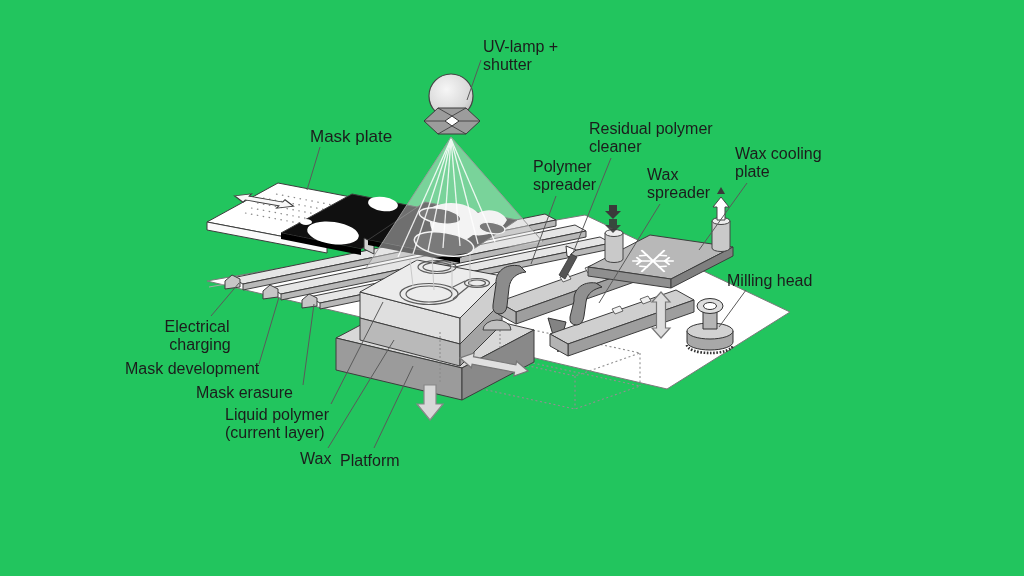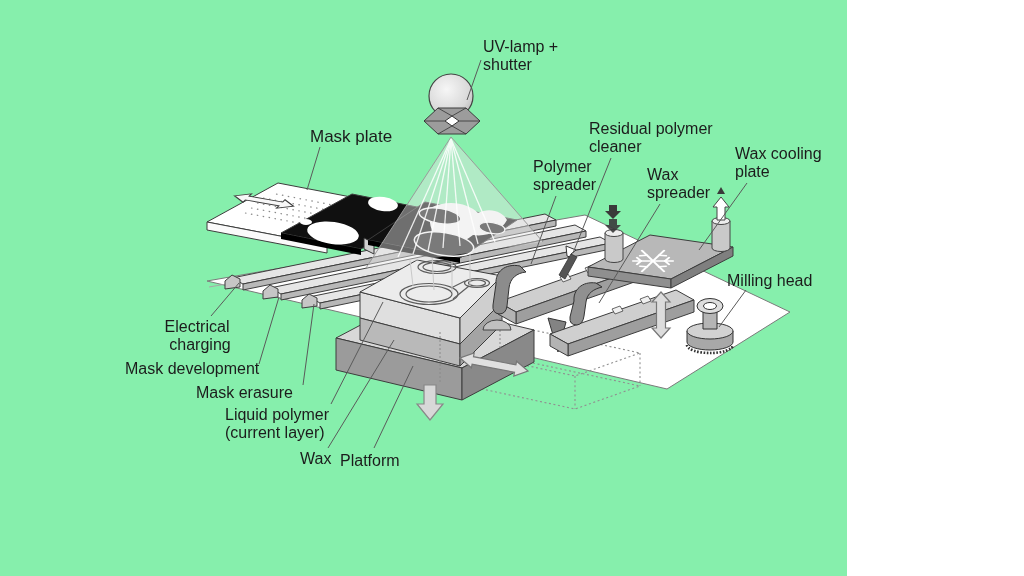--- a/index.html
+++ b/index.html
@@ -1,16 +1,16 @@
 <!DOCTYPE html>
 <html><head>
 <meta charset="utf-8">
 <style>
   html,body{margin:0;padding:0;background:#fff;}
-  .stage{position:relative;width:847px;height:576px;background:#86efac;overflow:hidden;
+  .stage{position:relative;width:1024px;height:576px;background:#22c55e;overflow:hidden;
          font-family:"Liberation Sans",sans-serif;}
   svg{position:absolute;left:0;top:0;}
   text{font-family:"Liberation Sans",sans-serif;fill:#1c1c1c;font-size:16px;}
   .t17{font-size:17px;}
   .ln{stroke:#5a5a5a;stroke-width:1;fill:none;}
   .o{stroke:#3d3d3d;stroke-width:1;stroke-linejoin:round;}
 </style>
 </head>
 <body>
 

